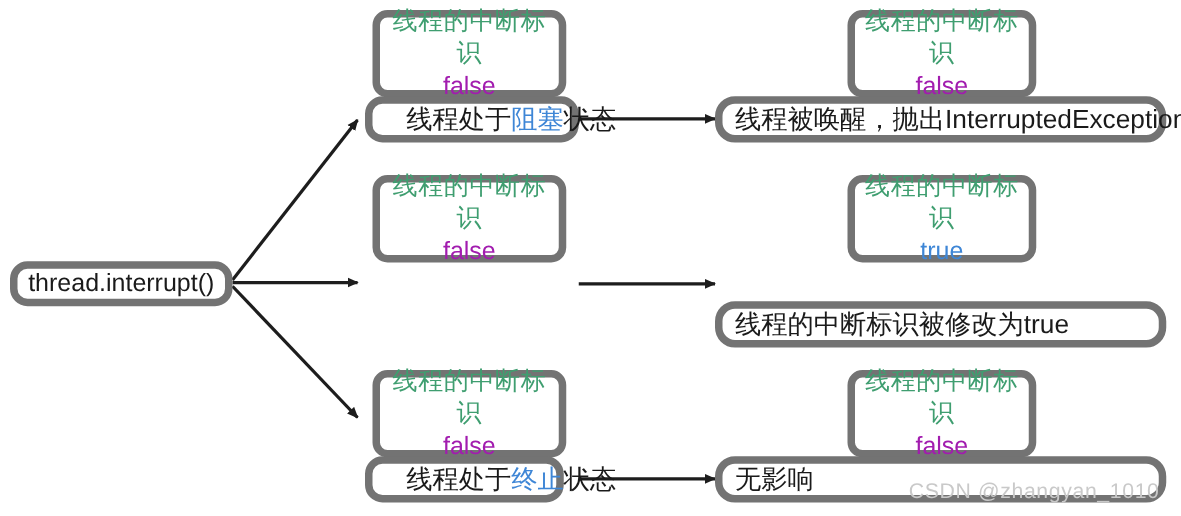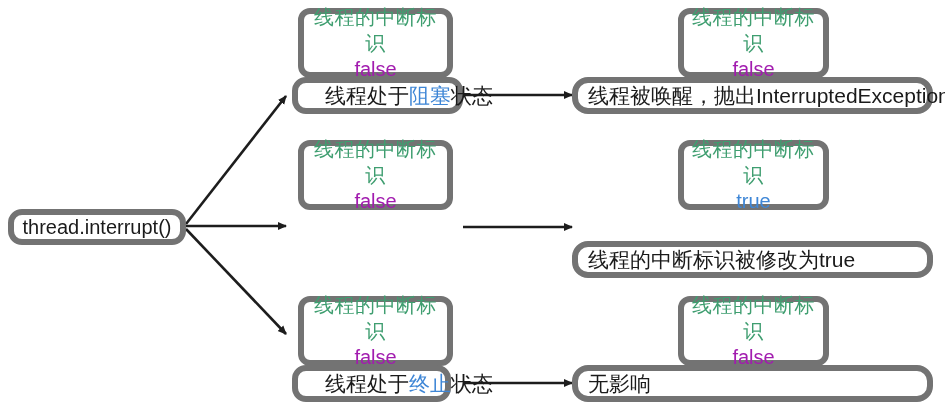--- a/index.html
+++ b/index.html
@@ -125,14 +125,15 @@
 
   <div class="node flagbox center" style="left:678px;top:296px;width:151px;height:70px;flex-direction:column;justify-content:center;">
     <span class="line1">线程的中断标识</span>
     <span class="line2 val-false">false</span>
   </div>
 
   <div class="node resultbox left" style="left:572px;top:365px;width:361px;height:37px;">
     <span class="pad txt">无影响</span>
   </div>
 
+  <div class="watermark" style="left:727px;top:383px;">CSDN @zhangyan_1010</div>
 
 </div>
 
 </body></html>

